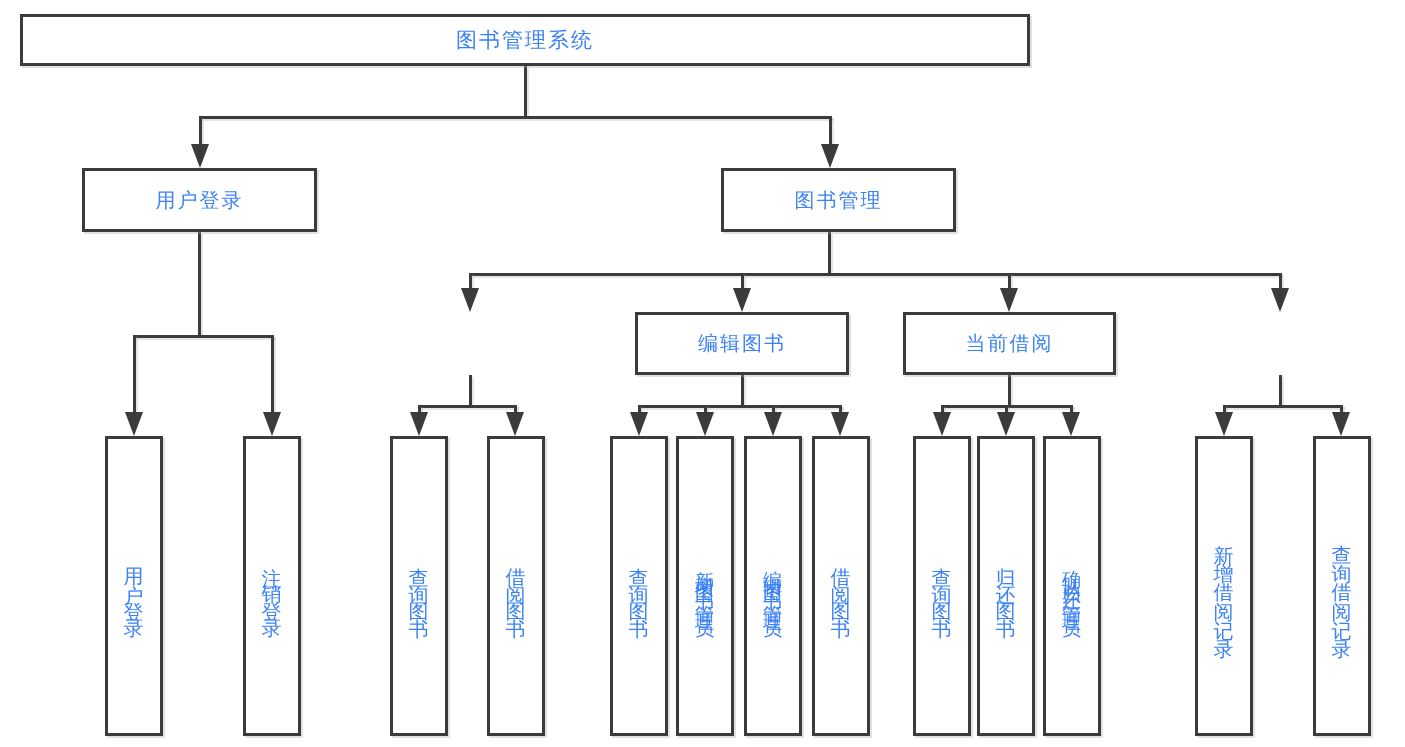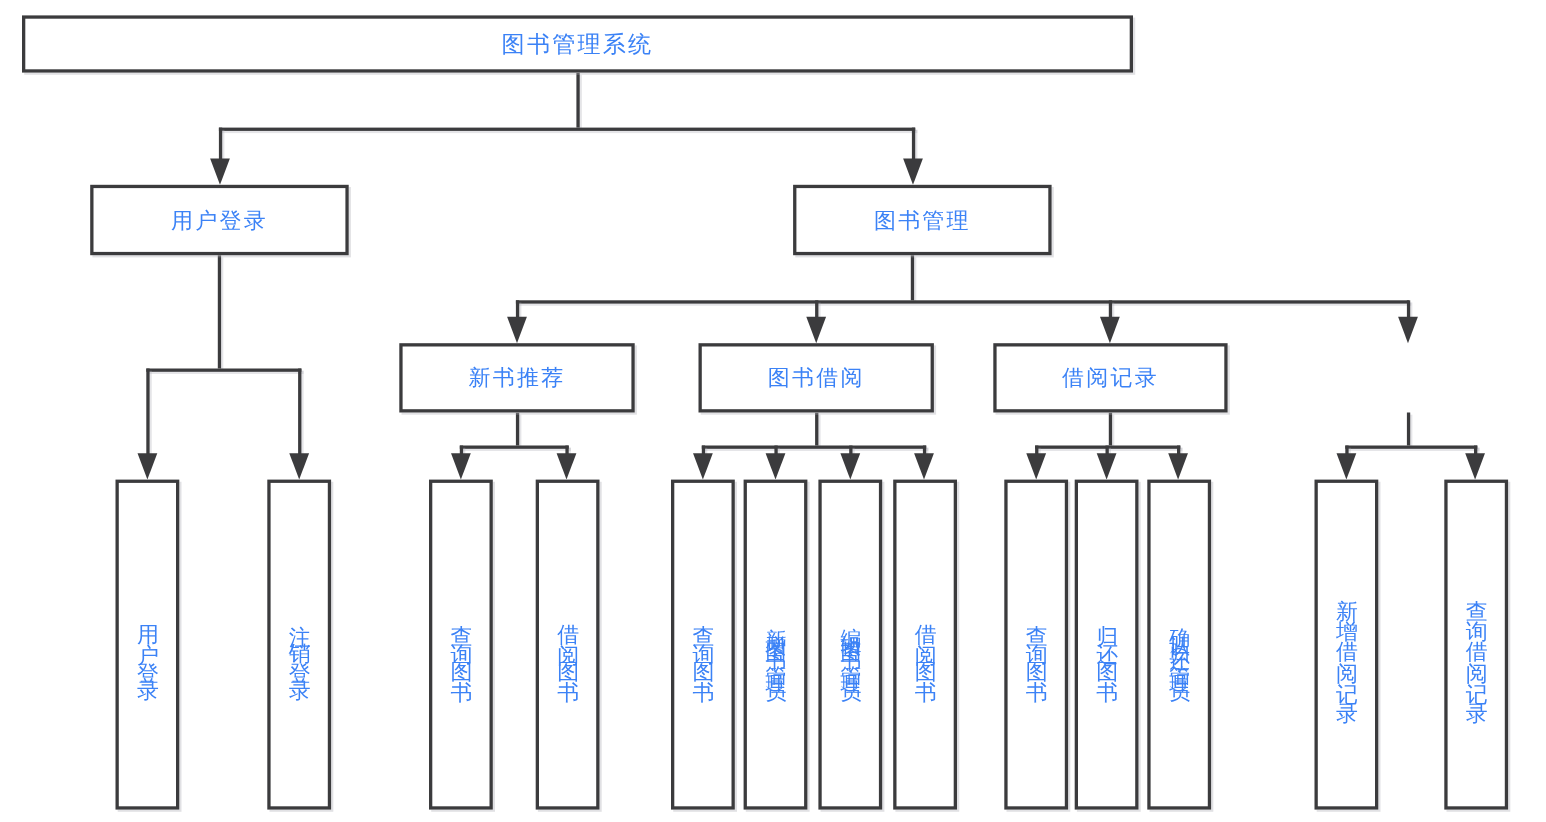--- a/index.html
+++ b/index.html
@@ -72,28 +72,25 @@
   <div class="line" style="left:469px;top:273px;width:812px;height:3px;"></div>
   <div class="line" style="left:469px;top:273px;width:3px;height:17px;"></div>
   <div class="arr" style="left:461px;top:288px;"></div>
   <div class="line" style="left:741px;top:273px;width:3px;height:17px;"></div>
   <div class="arr" style="left:733px;top:288px;"></div>
   <div class="line" style="left:1008px;top:273px;width:3px;height:17px;"></div>
   <div class="arr" style="left:1000px;top:288px;"></div>
   <div class="line" style="left:1279px;top:273px;width:3px;height:17px;"></div>
   <div class="arr" style="left:1271px;top:288px;"></div>
 
-  <div class="box hbox" style="left:363px;top:312px;width:214px;height:63px;">
-    <span>新书推荐</span>
-  </div>
   <div class="box hbox" style="left:635px;top:312px;width:214px;height:63px;">
-    <span>图书借阅</span>
+    <span>编辑图书</span>
   </div>
   <div class="box hbox" style="left:903px;top:312px;width:213px;height:63px;">
-    <span>借阅记录</span>
+    <span>当前借阅</span>
   </div>
 
   <div class="line" style="left:469px;top:375px;width:3px;height:30px;"></div>
   <div class="line" style="left:418px;top:405px;width:99px;height:3px;"></div>
   <div class="line" style="left:418px;top:405px;width:3px;height:9px;"></div>
   <div class="arr" style="left:410px;top:412px;"></div>
   <div class="line" style="left:514px;top:405px;width:3px;height:9px;"></div>
   <div class="arr" style="left:506px;top:412px;"></div>
 
   <div class="line" style="left:741px;top:375px;width:3px;height:30px;"></div>

